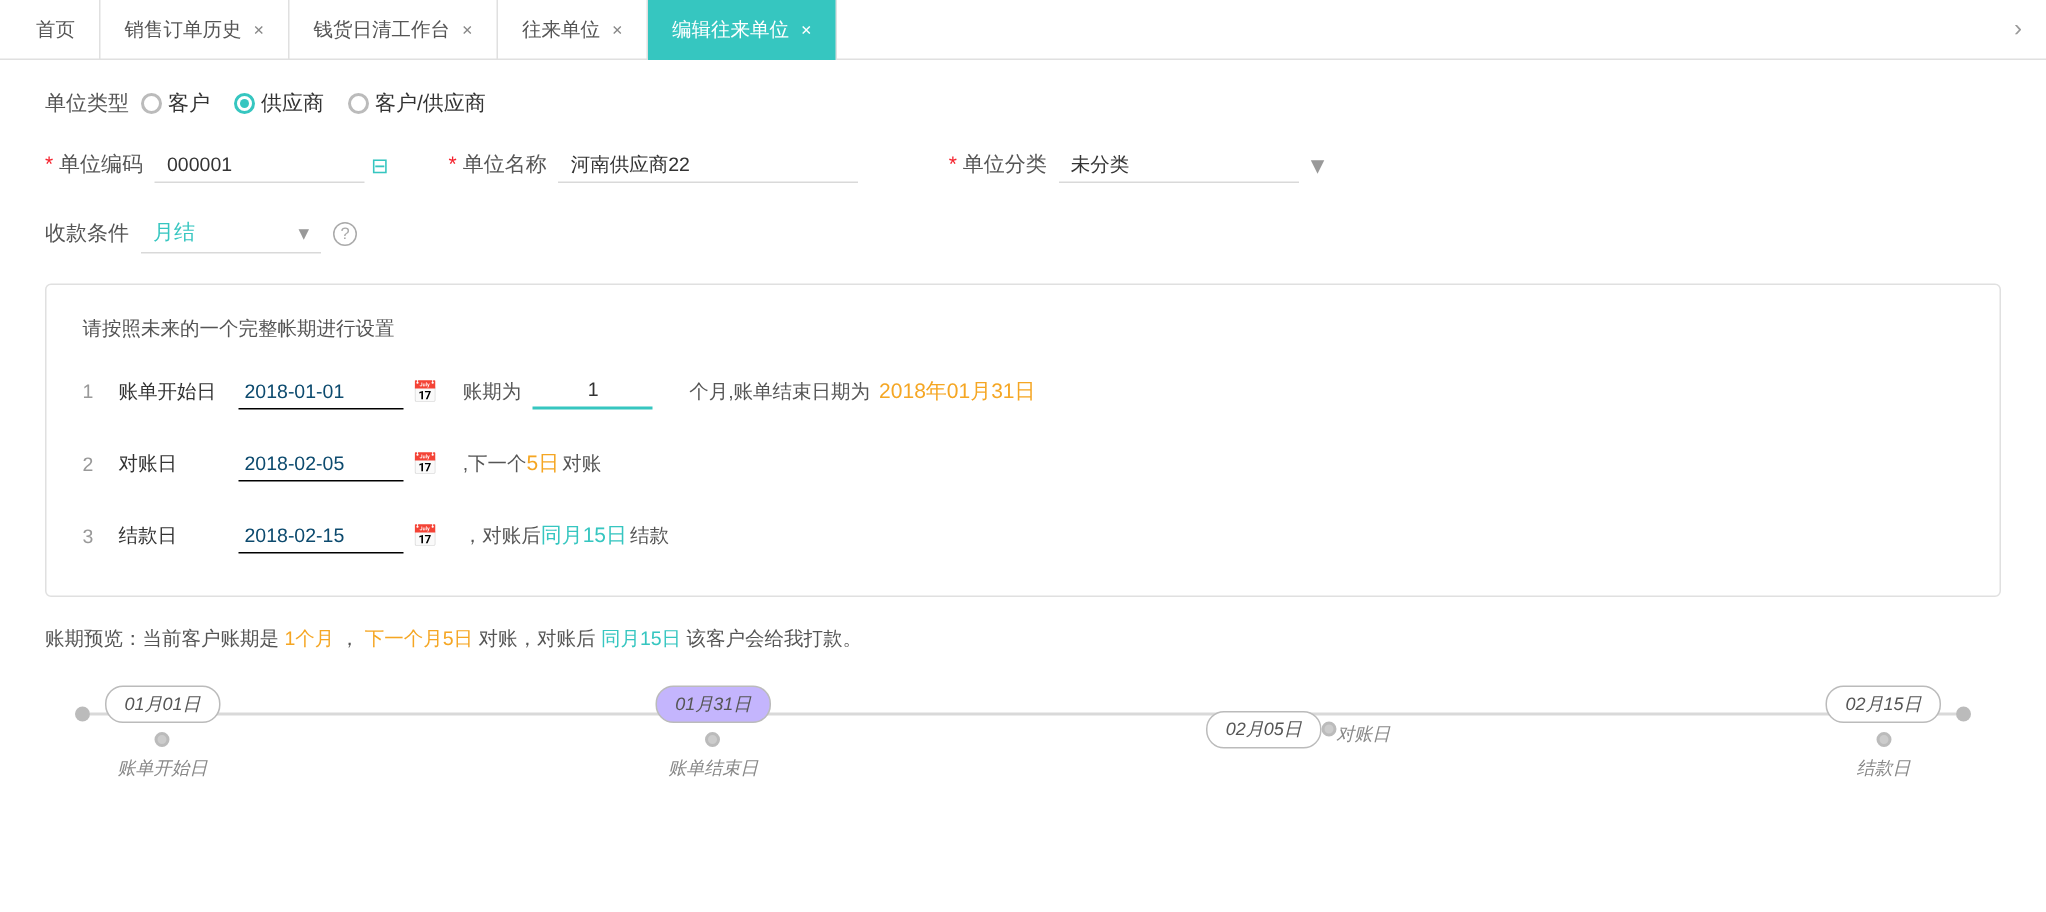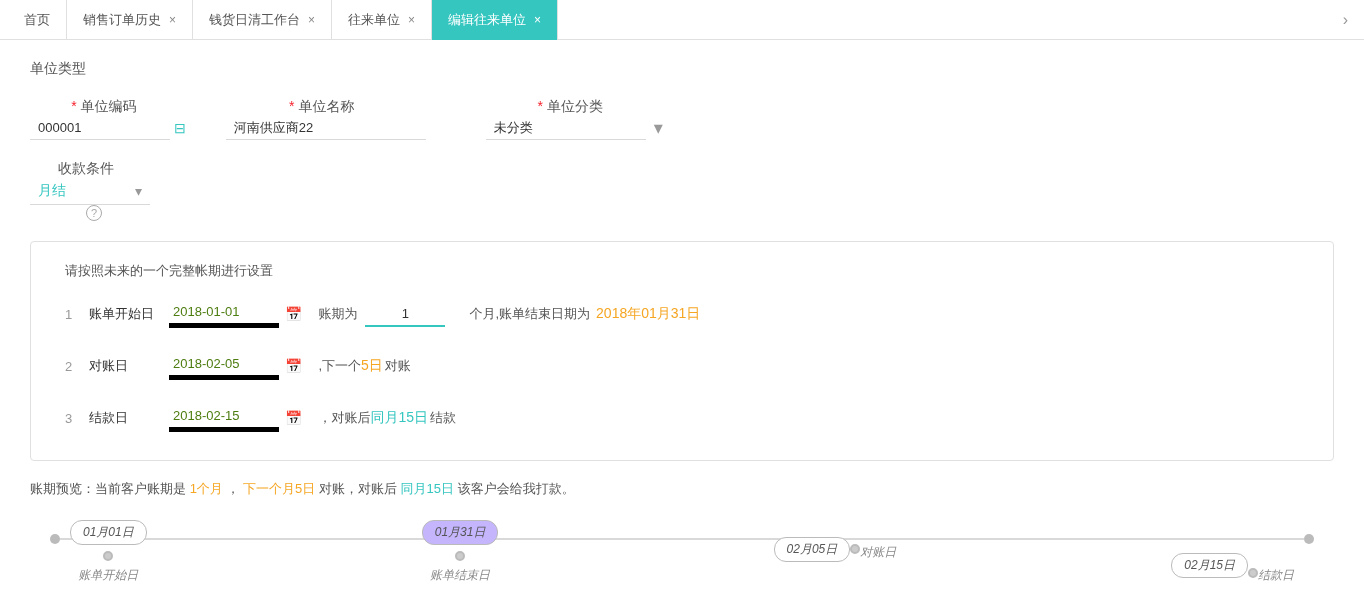--- a/index.html
+++ b/index.html
@@ -57,21 +57,20 @@
     .form-row {
       display: flex;
       align-items: center;
       margin-bottom: 20px;
       flex-wrap: wrap;
     }
     .form-item {
       display: flex;
       align-items: center;
       margin-right: 40px;
-      flex-direction: column;
     }
     .form-label {
       color: #555;
       margin-right: 8px;
       white-space: nowrap;
     }
     .required::before {
       content: '* ';
       color: #f5222d;
     }
@@ -159,21 +158,21 @@
       font-size: 11px;
       color: #aaa;
       margin-left: 8px;
       cursor: pointer;
     }
 
     
     .period-box {
       border: 1px solid #e0e0e0;
       border-radius: 4px;
-      padding: 20px 34px;
+      padding: 20px 24px;
       margin-bottom: 16px;
     }
     .period-title {
       font-size: 13px;
       color: #555;
       margin-bottom: 20px;
     }
     .period-row {
       display: flex;
       align-items: center;
@@ -184,26 +183,26 @@
       color: #999;
       font-size: 13px;
     }
     .period-label {
       width: 80px;
       color: #333;
       font-size: 13px;
     }
     .date-input {
       border: none;
-      border-bottom: 5px solid #000000;
+      border-bottom: 1px solid #000000;
       padding: 4px 4px;
       font-size: 13px;
       width: 110px;
       outline: none;
-      color: #4d7c0f;
+      color: #0c4a6e;
     }
     .calendar-icon {
       color: #36c6c0;
       margin-left: 6px;
       cursor: pointer;
       font-size: 14px;
     }
     .period-desc {
       margin-left: 16px;
       font-size: 13px;
@@ -260,20 +259,34 @@
     <span class="close-btn">×</span>
   </div>
   <div class="tab-more">›</div>
 </div>
 
 <div class="content">
 
   <div class="form-row">
     <div class="form-item">
       <span class="form-label">单位类型</span>
+      <div class="radio-group">
+        <div class="radio-item">
+          <span class="radio-circle"></span>
+          <span>客户</span>
+        </div>
+        <div class="radio-item">
+          <span class="radio-circle checked"></span>
+          <span>供应商</span>
+        </div>
+        <div class="radio-item">
+          <span class="radio-circle"></span>
+          <span>客户/供应商</span>
+        </div>
+      </div>
     </div>
   </div>
 
   <div class="form-row">
     <div class="form-item">
       <span class="form-label required">单位编码</span>
       <div class="input-with-icon">
         <input type="text" class="input-field" value="000001" style="width: 140px;">
         <span class="input-icon">⊟</span>
       </div>
@@ -368,21 +381,21 @@
             <div style="width:10px; height:10px; border-radius:50%; background:#ccc; border:2px solid #bbb; margin-bottom:6px;"></div>
             <div style="font-size:12px; color:#888;">账单结束日</div>
           </div>
 
           <div style="display:flex; flex-direction:row; align-items:center;">
             <div style="border:1px solid #bbb; border-radius:12px; padding:3px 12px; font-size:12px; color:#555; background:#fff; margin-bottom:6px;">02月05日</div>
             <div style="width:10px; height:10px; border-radius:50%; background:#ccc; border:2px solid #bbb; margin-bottom:6px;"></div>
             <div style="font-size:12px; color:#888;">对账日</div>
           </div>
 
-          <div style="display:flex; align-items:flex-end;">
+          <div style="display:flex; flex-direction:column; align-items:center;">
             <div style="border:1px solid #bbb; border-radius:12px; padding:3px 12px; font-size:12px; color:#555; background:#fff; margin-bottom:6px;">02月15日</div>
             <div style="width:10px; height:10px; border-radius:50%; background:#ccc; border:2px solid #bbb; margin-bottom:6px;"></div>
             <div style="font-size:12px; color:#888;">结款日</div>
           </div>
 
         </div>
       </div>
 
       <div style="margin-top: 14px; width:10px; height:10px; border-radius:50%; background:#bbb; flex-shrink:0;"></div>
     </div>

